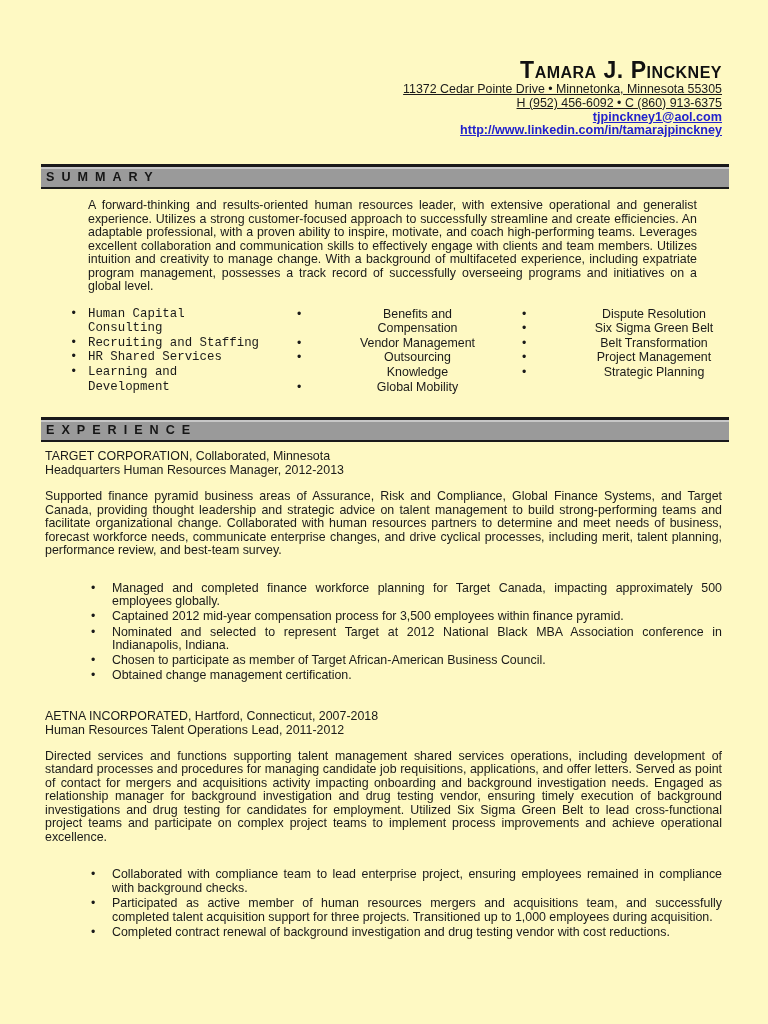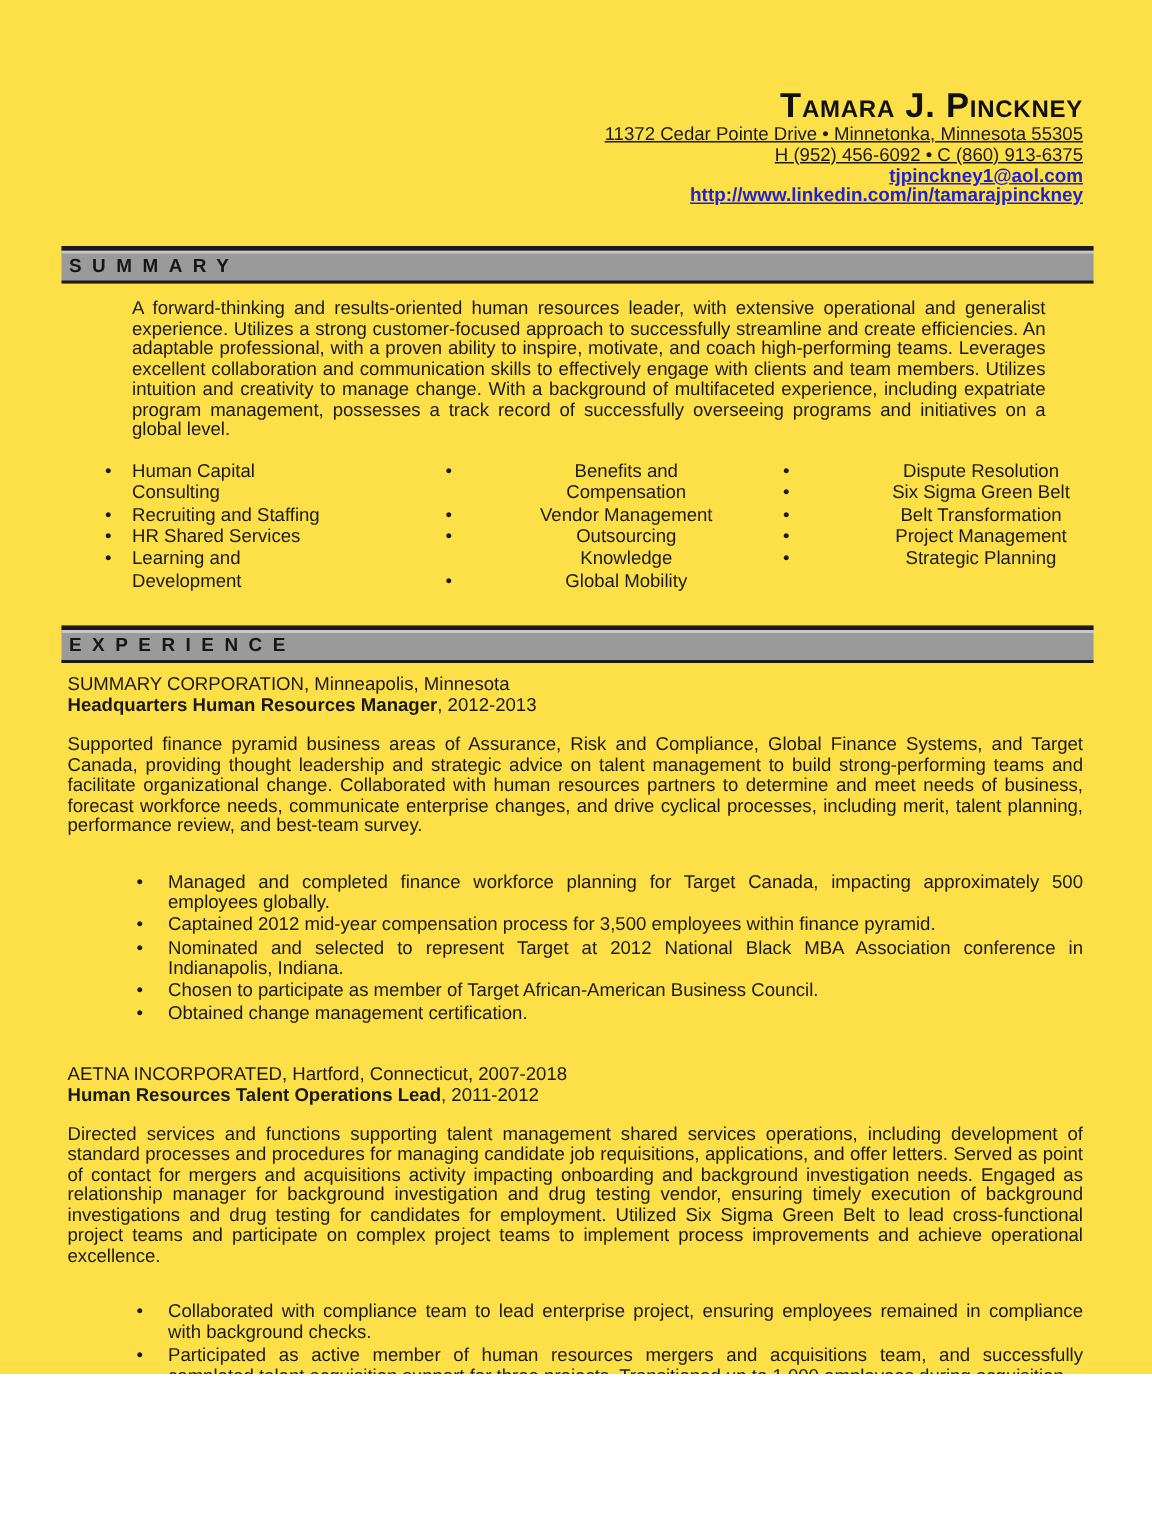--- a/index.html
+++ b/index.html
@@ -5,22 +5,22 @@
   * { margin: 0; padding: 0; box-sizing: border-box; }
   html, body { background: #ffffff; }
   body {
     font-family: "Liberation Sans", sans-serif;
     color: #1a1a1a;
     -webkit-font-smoothing: antialiased;
   }
   .page {
     position: relative;
     width: 768px;
-    height: 916px;
-    background: #fde047;
+    height: 1024px;
+    background: #fef9c3;
     overflow: hidden;
     font-size: 12.4px;
     line-height: 13.5px;
   }
 
   
   .header {
     padding-top: 57px;
     padding-right: 46px;
     text-align: right;
@@ -67,21 +67,21 @@
   .summary-para {
     margin: 10px 71px 0 88px;
     text-align: justify;
   }
   .skills {
     display: flex;
     margin-left: 68px;
     margin-top: 13px;
   }
   .skills ul { list-style: none; }
-  .skills .col-1 { width: 227px; }
+  .skills .col-1 { width: 227px; font-family: Liberation Mono, monospace; }
   .skills .col-2 { width: 225px; text-align: center; }
   .skills .col-3 { flex: 1; text-align: center; }
   .skills li {
     position: relative;
     padding-left: 20px;
     line-height: 14.6px;
     white-space: pre-line;
   }
   .skills li::before {
     content: "\2022";
@@ -89,21 +89,21 @@
     left: 2px;
     top: 0;
   }
 
   
   .job { margin-left: 45px; margin-right: 46px; }
   .job-first { margin-top: 7px; }
   .job-second { margin-top: 26px; }
   .company-line { line-height: 14px; }
   .title-line { line-height: 14px; }
-  .job-title { font-weight: bold; margin-top: 33px; }
+  .job-title { font-weight: normal; margin-top: 33px; }
   .job-para {
     margin-top: 13px;
     text-align: justify;
   }
   .job ul {
     list-style: none;
     margin-top: 24px;
   }
   .job li {
     position: relative;
@@ -162,21 +162,21 @@
       <li>Six Sigma Green Belt</li>
       <li>Belt Transformation</li>
       <li>Project Management</li>
       <li>Strategic Planning</li>
     </ul>
   </div>
 
   <div class="section-bar bar-experience">EXPERIENCE</div>
 
   <div class="job job-first">
-    <div class="company-line">SUMMARY CORPORATION, Minneapolis, Minnesota</div>
+    <div class="company-line">TARGET CORPORATION, Collaborated, Minnesota</div>
     <div class="title-line">
       <span class="job-title">Headquarters Human Resources Manager</span><span>, 2012-2013</span>
     </div>
     <p class="job-para">Supported finance pyramid business areas of Assurance, Risk and Compliance, Global Finance Systems, and Target Canada, providing thought leadership and strategic advice on talent management to build strong-performing teams and facilitate organizational change.  Collaborated with human resources partners to determine and meet needs of business, forecast workforce needs, communicate enterprise changes, and drive cyclical processes, including merit, talent planning, performance review, and best-team survey.</p>
     <ul>
       <li>Managed and completed finance workforce planning for Target Canada, impacting approximately 500 employees globally.</li>
       <li>Captained 2012 mid-year compensation process for 3,500 employees within finance pyramid.</li>
       <li>Nominated and selected to represent Target at 2012 National Black MBA Association conference in Indianapolis, Indiana.</li>
       <li>Chosen to participate as member of Target African-American Business Council.</li>
       <li>Obtained change management certification.</li>

